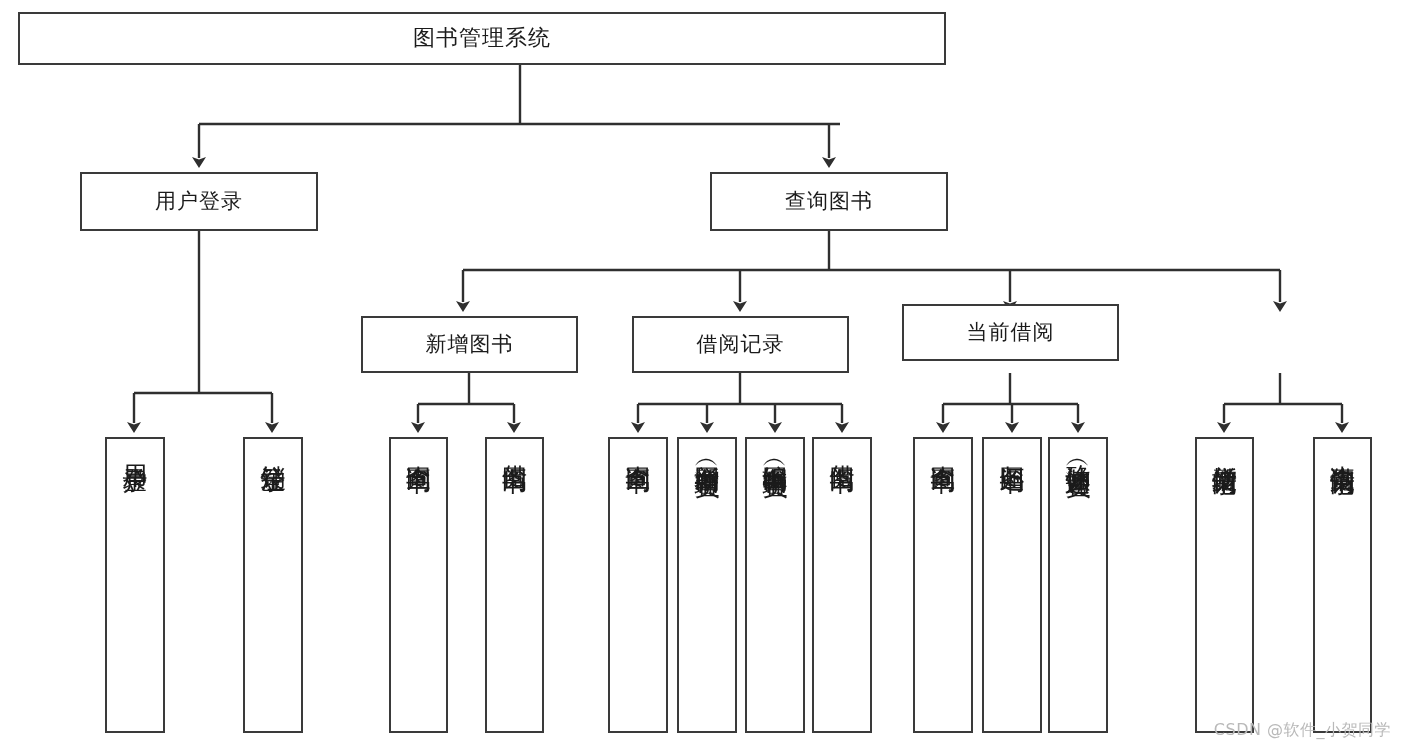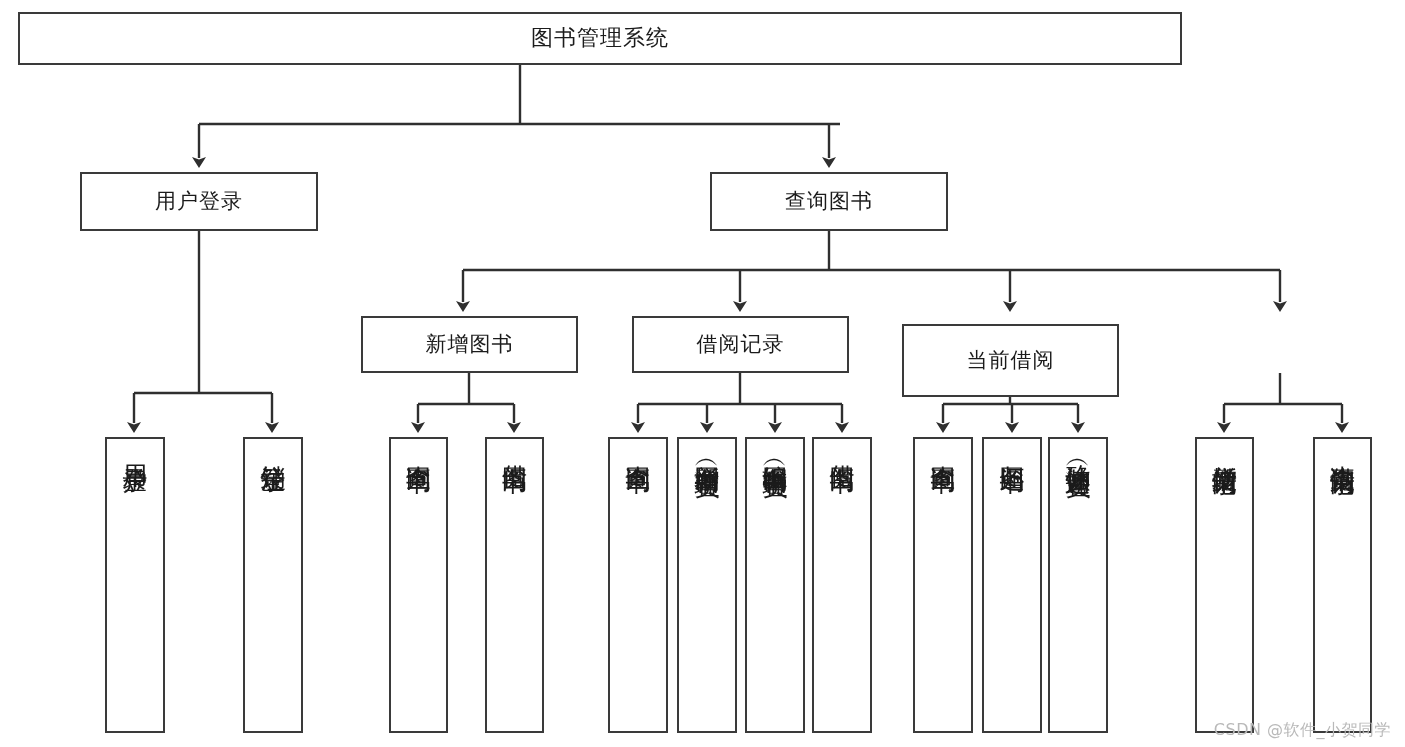--- a/index.html
+++ b/index.html
@@ -121,38 +121,38 @@
       <path d="M1012,404 L1012,423" marker-end="url(#arrow)"></path>
       <path d="M1078,404 L1078,423" marker-end="url(#arrow)"></path>
 
       <path d="M1280,373 L1280,404"></path>
       <path d="M1224,404 L1342,404"></path>
       <path d="M1224,404 L1224,423" marker-end="url(#arrow)"></path>
       <path d="M1342,404 L1342,423" marker-end="url(#arrow)"></path>
     </g>
   </svg>
 
-  <div class="node root horiz" style="left:18px; top:12px; width:1164px; height:53px;">
+  <div class="node root horiz" style="left:18px; top:12px; width:928px; height:53px;">
     <span class="lbl">图书管理系统</span>
   </div>
 
   <div class="node horiz" style="left:80px; top:172px; width:238px; height:59px;">
     <span class="lbl">用户登录</span>
   </div>
   <div class="node horiz" style="left:710px; top:172px; width:238px; height:59px;">
     <span class="lbl">查询图书</span>
   </div>
 
   <div class="node horiz" style="left:361px; top:316px; width:217px; height:57px;">
     <span class="lbl">新增图书</span>
   </div>
   <div class="node horiz" style="left:632px; top:316px; width:217px; height:57px;">
     <span class="lbl">借阅记录</span>
   </div>
-  <div class="node horiz" style="left:902px; top:324px; width:217px; height:73px;">
+  <div class="node horiz" style="left:902px; top:304px; width:217px; height:57px;">
     <span class="lbl">当前借阅</span>
   </div>
 
   <div class="node leaf" style="left:105px; top:437px; width:60px; height:296px;">
     <span class="lbl">用户登录</span>
   </div>
   <div class="node leaf" style="left:243px; top:437px; width:60px; height:296px;">
     <span class="lbl">注销登录</span>
   </div>
 

